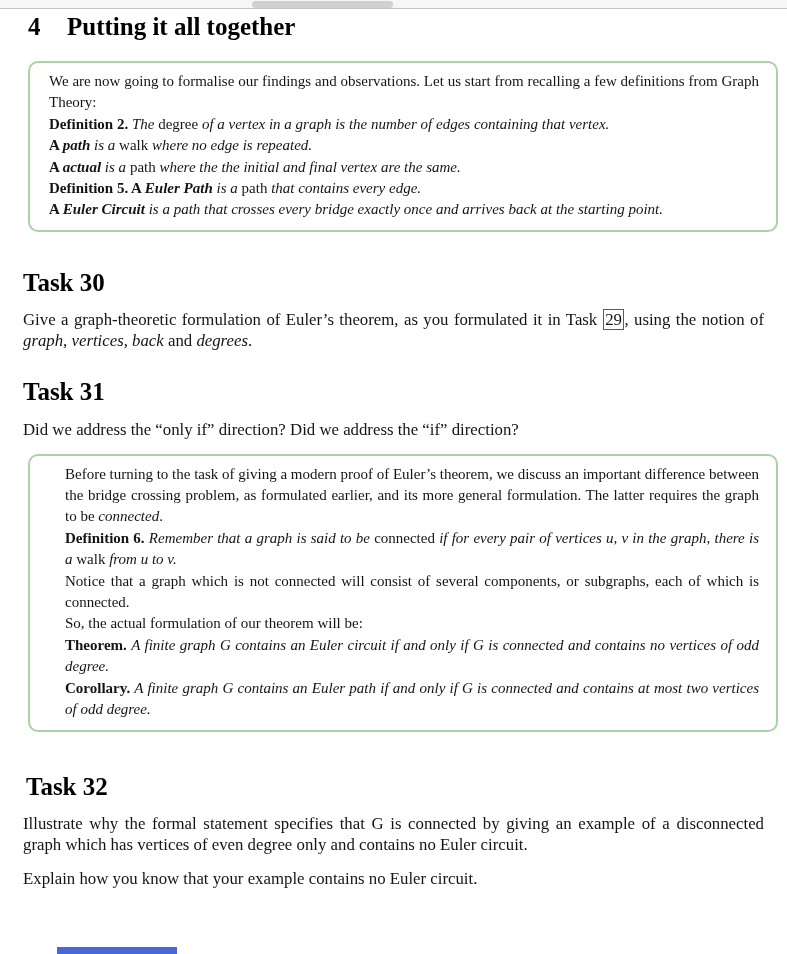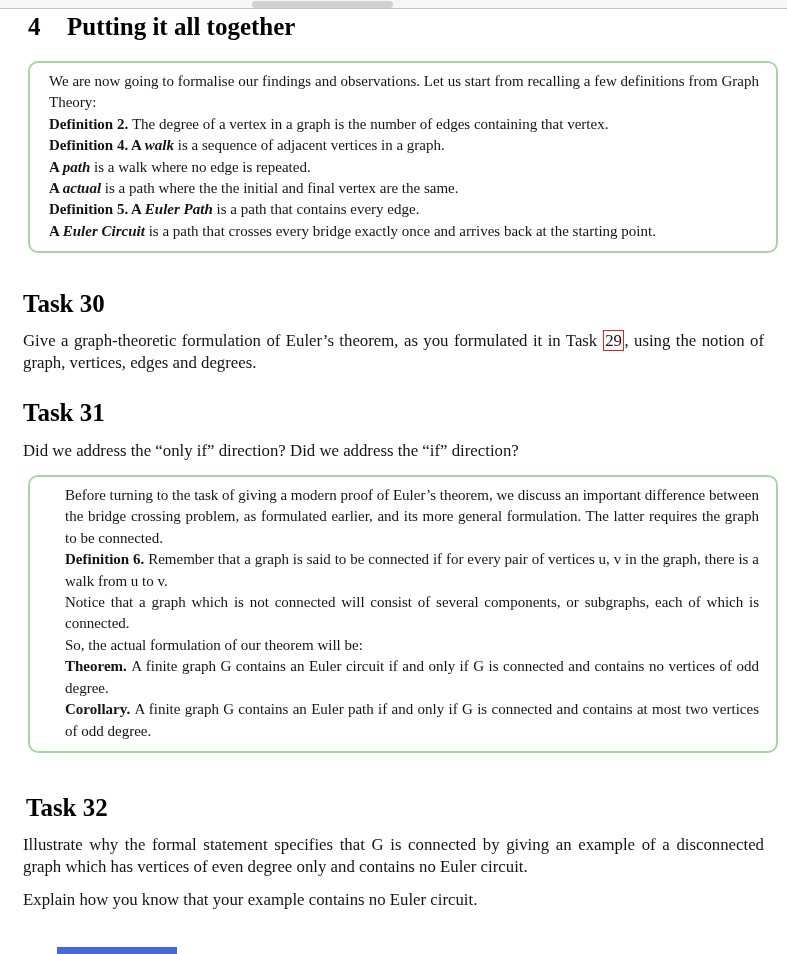--- a/index.html
+++ b/index.html
@@ -48,21 +48,21 @@
   .task-para{
     box-sizing:border-box;
     margin:12px 13px 0 13px;width:741px;
     font-size:16.8px;line-height:21.6px;
     text-align:justify;
   }
   .p431{margin-top:13px;}
   
   .s-r{font-style:normal;font-weight:normal;}
   .s-b{font-weight:bold;}
-  .s-i{}
+  .s-i{font-style:italic;}
   .s-bi{font-weight:bold;font-style:italic;}
   .s-link{border:1.5px solid #e8201a;padding:0 1.5px;color:#141414;}
   
   .blue-bar{
     position:absolute;left:57px;top:947px;width:120px;height:7px;
     background:#4a67d8;
   }
 </style>
 </head>
 <body>
@@ -73,29 +73,28 @@
     <div class="hscroll-thumb"></div>
   </div>
 
   <div class="content">
 
     <h1 class="section-heading"><span class="sec-num">4</span><span>Putting it all together</span></h1>
 
     <div class="gbox box1">
       <p><span class="s-r">We are now going to formalise our findings and observations. Let us start from recalling a few definitions from Graph Theory:</span></p>
       <p><span class="s-b">Definition 2. </span><span class="s-i">The </span><span class="s-r">degree </span><span class="s-i">of a vertex in a graph is the number of edges containing that vertex.</span></p>
-      <p><span class="s-b">Definition 4. A </span><span class="s-bi">walk </span><span class="s-i">is a sequence of adjacent vertices in a graph.</span></p>
       <p><span class="s-b">A </span><span class="s-bi">path </span><span class="s-i">is a </span><span class="s-r">walk </span><span class="s-i">where no edge is repeated.</span></p>
       <p><span class="s-b">A </span><span class="s-bi">actual </span><span class="s-i">is a </span><span class="s-r">path </span><span class="s-i">where the the initial and final vertex are the same.</span></p>
       <p><span class="s-b">Definition 5. A </span><span class="s-bi">Euler Path </span><span class="s-i">is a </span><span class="s-r">path </span><span class="s-i">that contains every edge.</span></p>
       <p class="hang"><span class="s-b">A </span><span class="s-bi">Euler Circuit </span><span class="s-i">is a path that crosses every bridge exactly once and arrives back at the starting point.</span></p>
     </div>
 
     <h2 class="task-title t30">Task 30</h2>
-    <p class="task-para"><span class="s-r">Give a graph-theoretic formulation of Euler’s theorem, as you formulated it in Task </span><span class="s-link">29</span><span class="s-r">, using the notion of </span><span class="s-i">graph, vertices, edges </span><span class="s-r">and </span><span class="s-i">degrees</span><span class="s-r">.</span></p>
+    <p class="task-para"><span class="s-r">Give a graph-theoretic formulation of Euler’s theorem, as you formulated it in Task </span><span class="s-link">29</span><span class="s-r">, using the notion of </span><span class="s-i">graph, vertices, back </span><span class="s-r">and </span><span class="s-i">degrees</span><span class="s-r">.</span></p>
 
     <h2 class="task-title t31">Task 31</h2>
     <p class="task-para p431"><span class="s-r">Did we address the “only if” direction? Did we address the “if” direction?</span></p>
 
     <div class="gbox box2">
       <p><span class="s-r">Before turning to the task of giving a modern proof of Euler’s theorem, we discuss an important difference between the bridge crossing problem, as formulated earlier, and its more general formulation. The latter requires the graph to be </span><span class="s-i">connected</span><span class="s-r">.</span></p>
       <p><span class="s-b">Definition 6. </span><span class="s-i">Remember that a graph is said to be </span><span class="s-r">connected </span><span class="s-i">if for every pair of vertices u, v in the graph, there is a </span><span class="s-r">walk </span><span class="s-i">from u to v.</span></p>
       <p><span class="s-r">Notice that a graph which is not connected will consist of several components, or subgraphs, each of which is connected.</span></p>
       <p><span class="s-r">So, the actual formulation of our theorem will be:</span></p>
       <p><span class="s-b">Theorem. </span><span class="s-i">A finite graph G contains an Euler circuit if and only if G is connected and contains no vertices of odd degree.</span></p>

